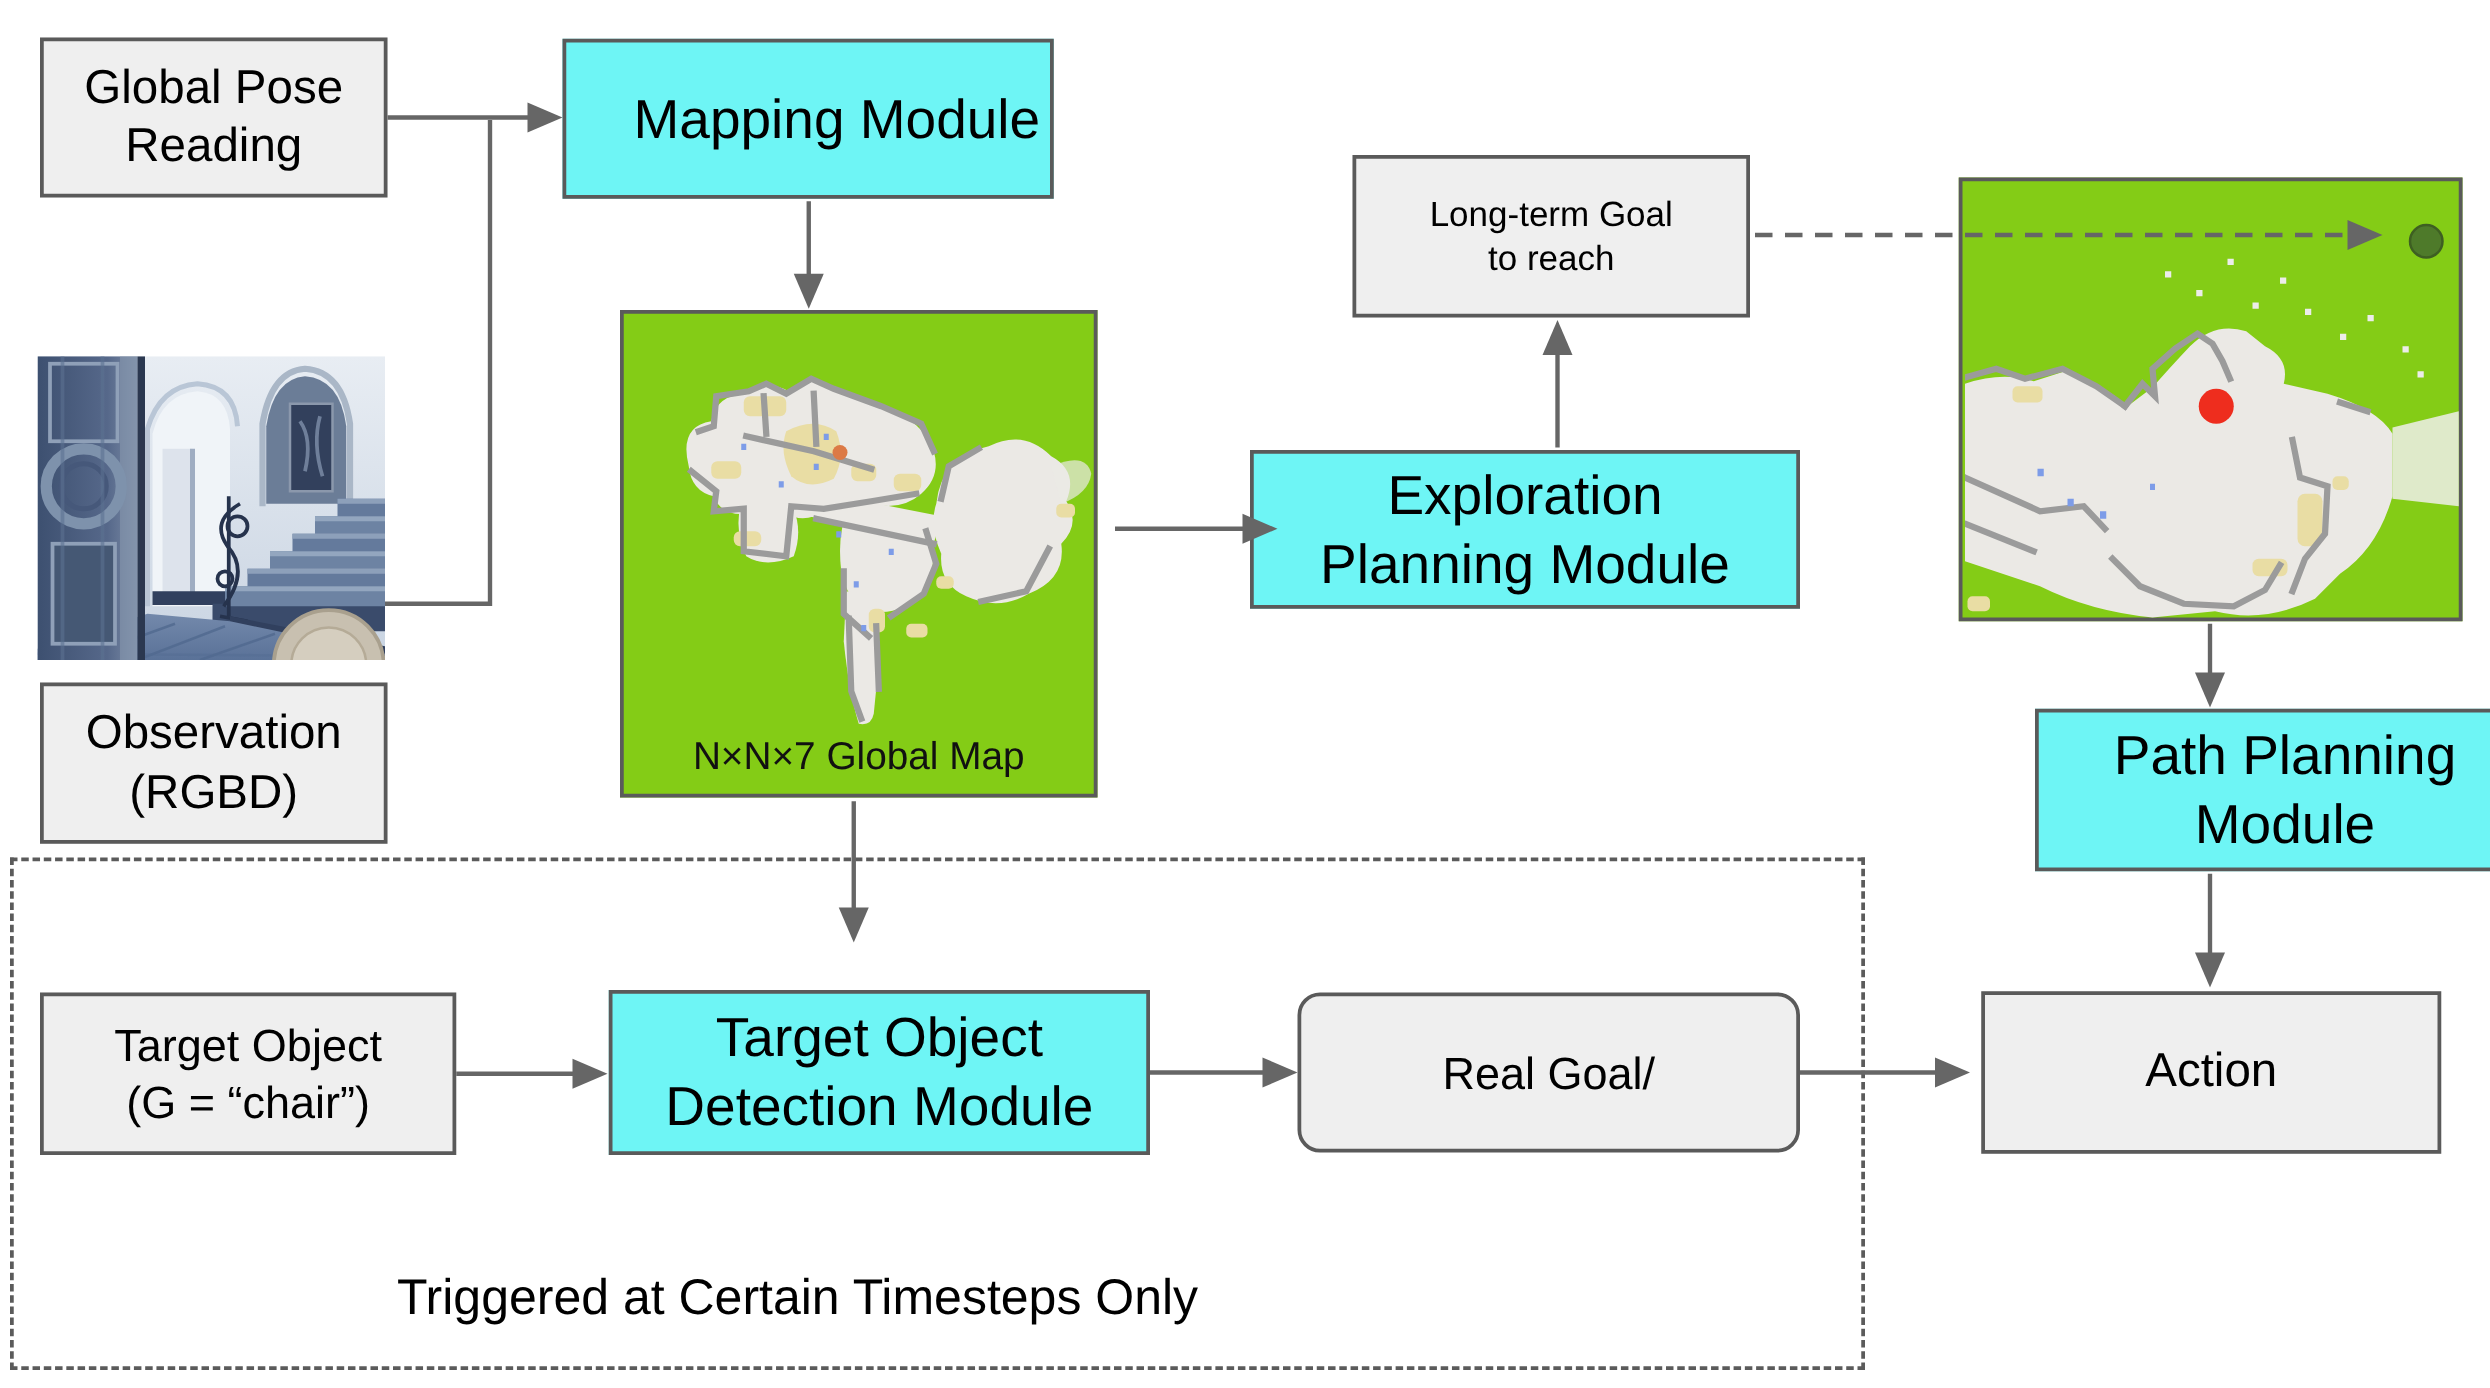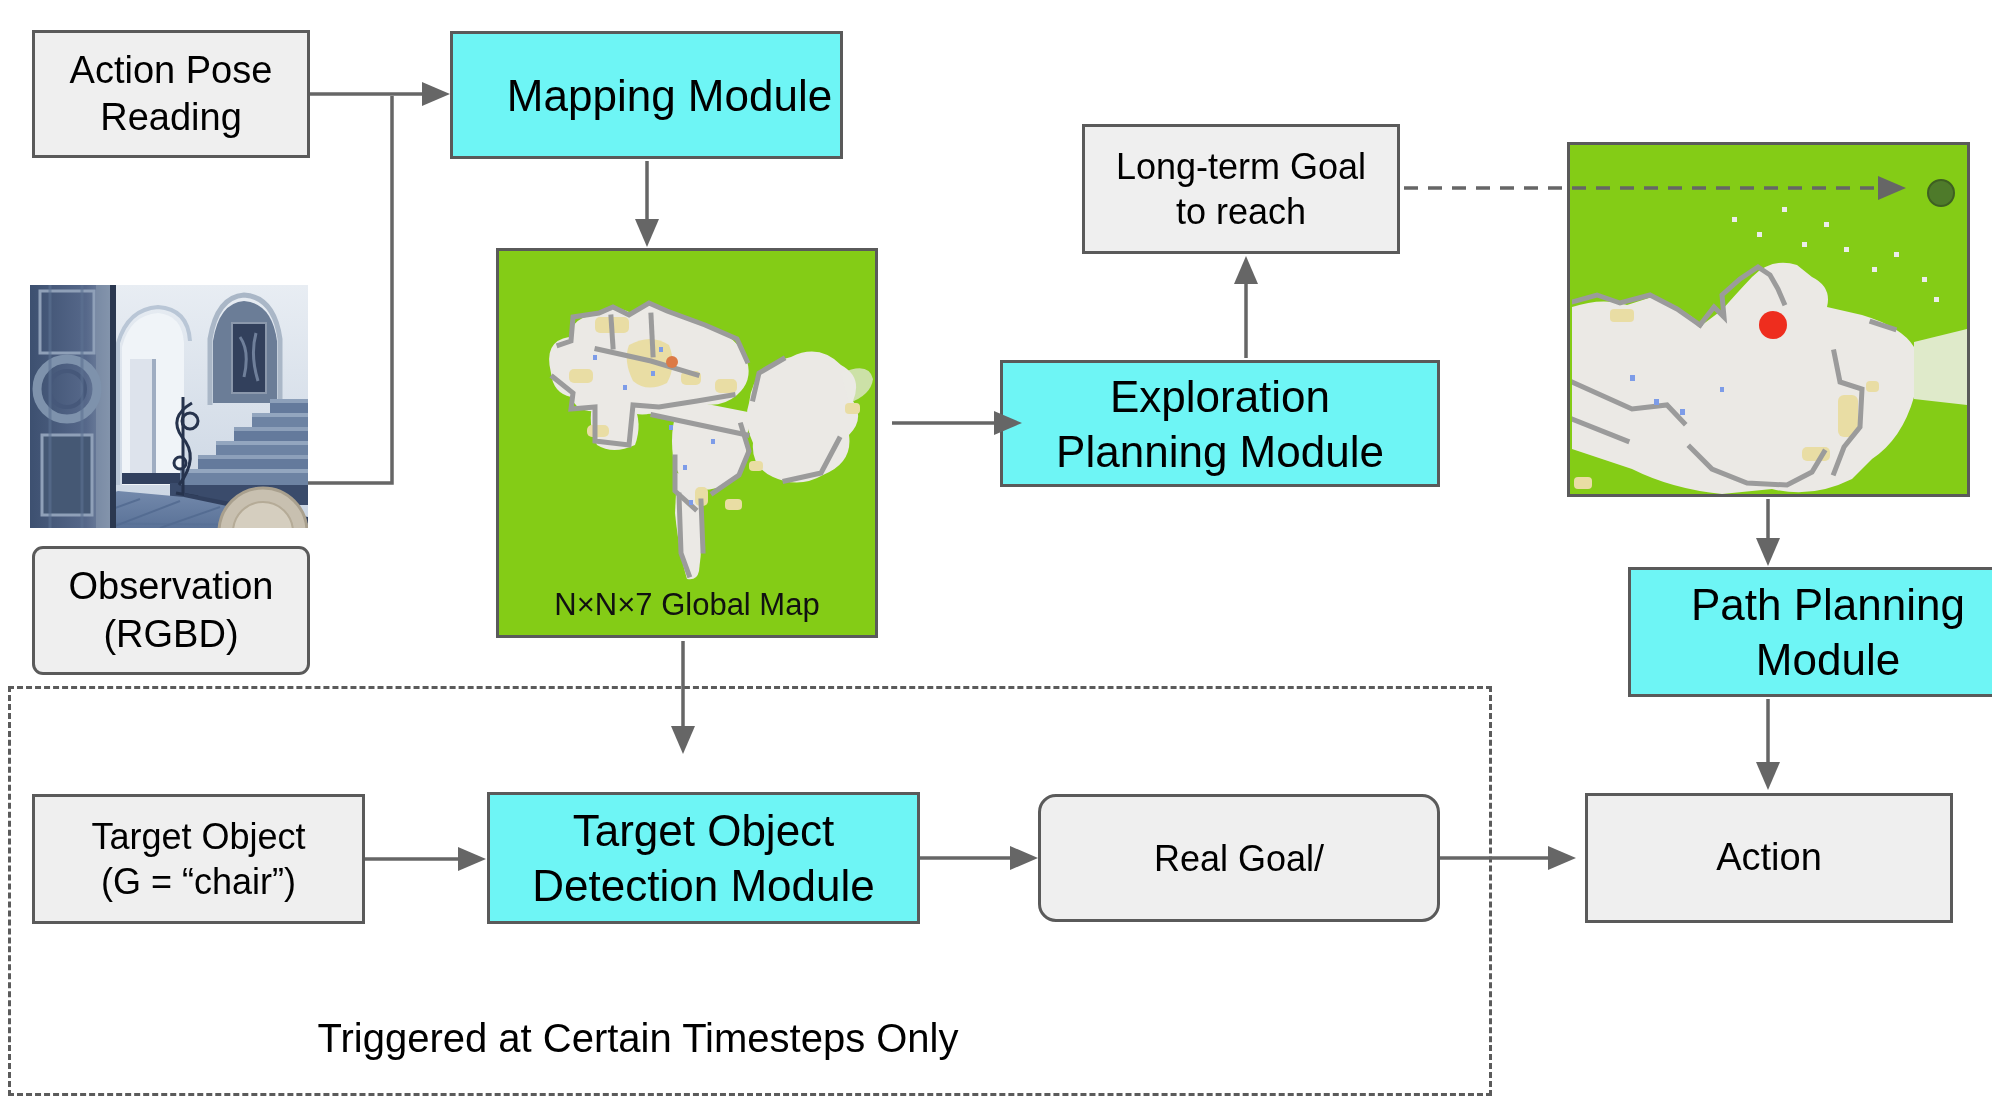--- a/index.html
+++ b/index.html
@@ -27,21 +27,21 @@
   }
   .overlay{position:absolute;left:0;top:0;pointer-events:none;}
   .figure-svg{position:absolute;left:2px;top:2px;}
 </style>
 </head>
 <body>
 
 <div class="canvas">
 
   <div class="node io" style="left:32px;top:30px;width:278px;height:128px;">
-    <span>Action Pose</span>
+    <span>Global Pose</span>
     <span>Reading</span>
   </div>
 
   <div class="node module" style="left:450px;top:31px;width:393px;height:128px;padding-left:46px;">
     <span>Mapping Module</span>
   </div>
 
   <div style="position:absolute;left:30px;top:285px;width:278px;height:243px;">
     <svg width="278" height="243" viewBox="0 0 278 243">
       <defs>
@@ -113,21 +113,21 @@
       <rect x="66" y="0" width="14" height="243" fill="#8b9ab0" opacity="0.55"></rect>
       <rect x="80" y="0" width="6" height="243" fill="#2b3850"></rect>
       <rect x="10" y="6" width="54" height="62" fill="none" stroke="#8fa0b8" stroke-width="3"></rect>
       <circle cx="37" cy="104" r="30" fill="none" stroke="#7e92ac" stroke-width="9"></circle>
       <circle cx="37" cy="104" r="18" fill="none" stroke="#46587a" stroke-width="4"></circle>
       <rect x="12" y="150" width="50" height="80" fill="#455874" stroke="#8fa0b8" stroke-width="3"></rect>
       <path d="M20,0 L20,243 M52,0 L52,243" stroke="#5d7292" stroke-width="3" opacity="0.6"></path>
     </svg>
   </div>
 
-  <div class="node io" style="left:32px;top:546px;width:278px;height:129px;border-radius:11px;">
+  <div class="node io" style="left:32px;top:546px;width:278px;height:129px;">
     <span>Observation</span>
     <span>(RGBD)</span>
   </div>
 
   <div class="mapframe" style="left:496px;top:248px;width:382px;height:390px;">
     <svg class="figure-svg" width="376" height="340" viewBox="0 0 376 340">
       <g fill="#ebe9e5" stroke="none">
         <path d="M50,120 Q42,88 68,84 Q72,62 98,62 Q112,50 130,60 Q148,46 166,58 L205,72 Q238,84 246,108 Q252,128 236,142 Q220,156 196,150 Q180,162 160,156 Q142,166 128,158 Q110,168 96,158 Q76,160 70,144 Q52,140 50,120 Z"></path>
         <path d="M92,150 L132,150 Q142,170 134,192 Q112,202 96,192 Q86,170 92,150 Z"></path>
         <path d="M150,140 L252,160 L246,182 L146,160 Z"></path>
@@ -170,21 +170,21 @@
           <rect x="168" y="172" width="4" height="5"></rect>
         <rect x="182" y="212" width="4" height="5"></rect>
           <rect x="188" y="247" width="4" height="5"></rect>
         <rect x="210" y="186" width="4" height="5"></rect>
           <rect x="158" y="94" width="4" height="5"></rect>
       </g>
     </svg>
     <div class="caption">N×N×7 Global Map</div>
   </div>
 
-  <div class="node io" style="left:1082px;top:124px;width:318px;height:130px;font-size:36px;">
+  <div class="node io" style="left:1082px;top:124px;width:318px;height:130px;font-size:28px;">
     <span>Long-term Goal</span>
     <span>to reach</span>
   </div>
 
   <div class="node module" style="left:1000px;top:360px;width:440px;height:127px;">
     <span>Exploration</span>
     <span>Planning Module</span>
   </div>
 
   <div class="mapframe" style="left:1567px;top:142px;width:403px;height:355px;">

